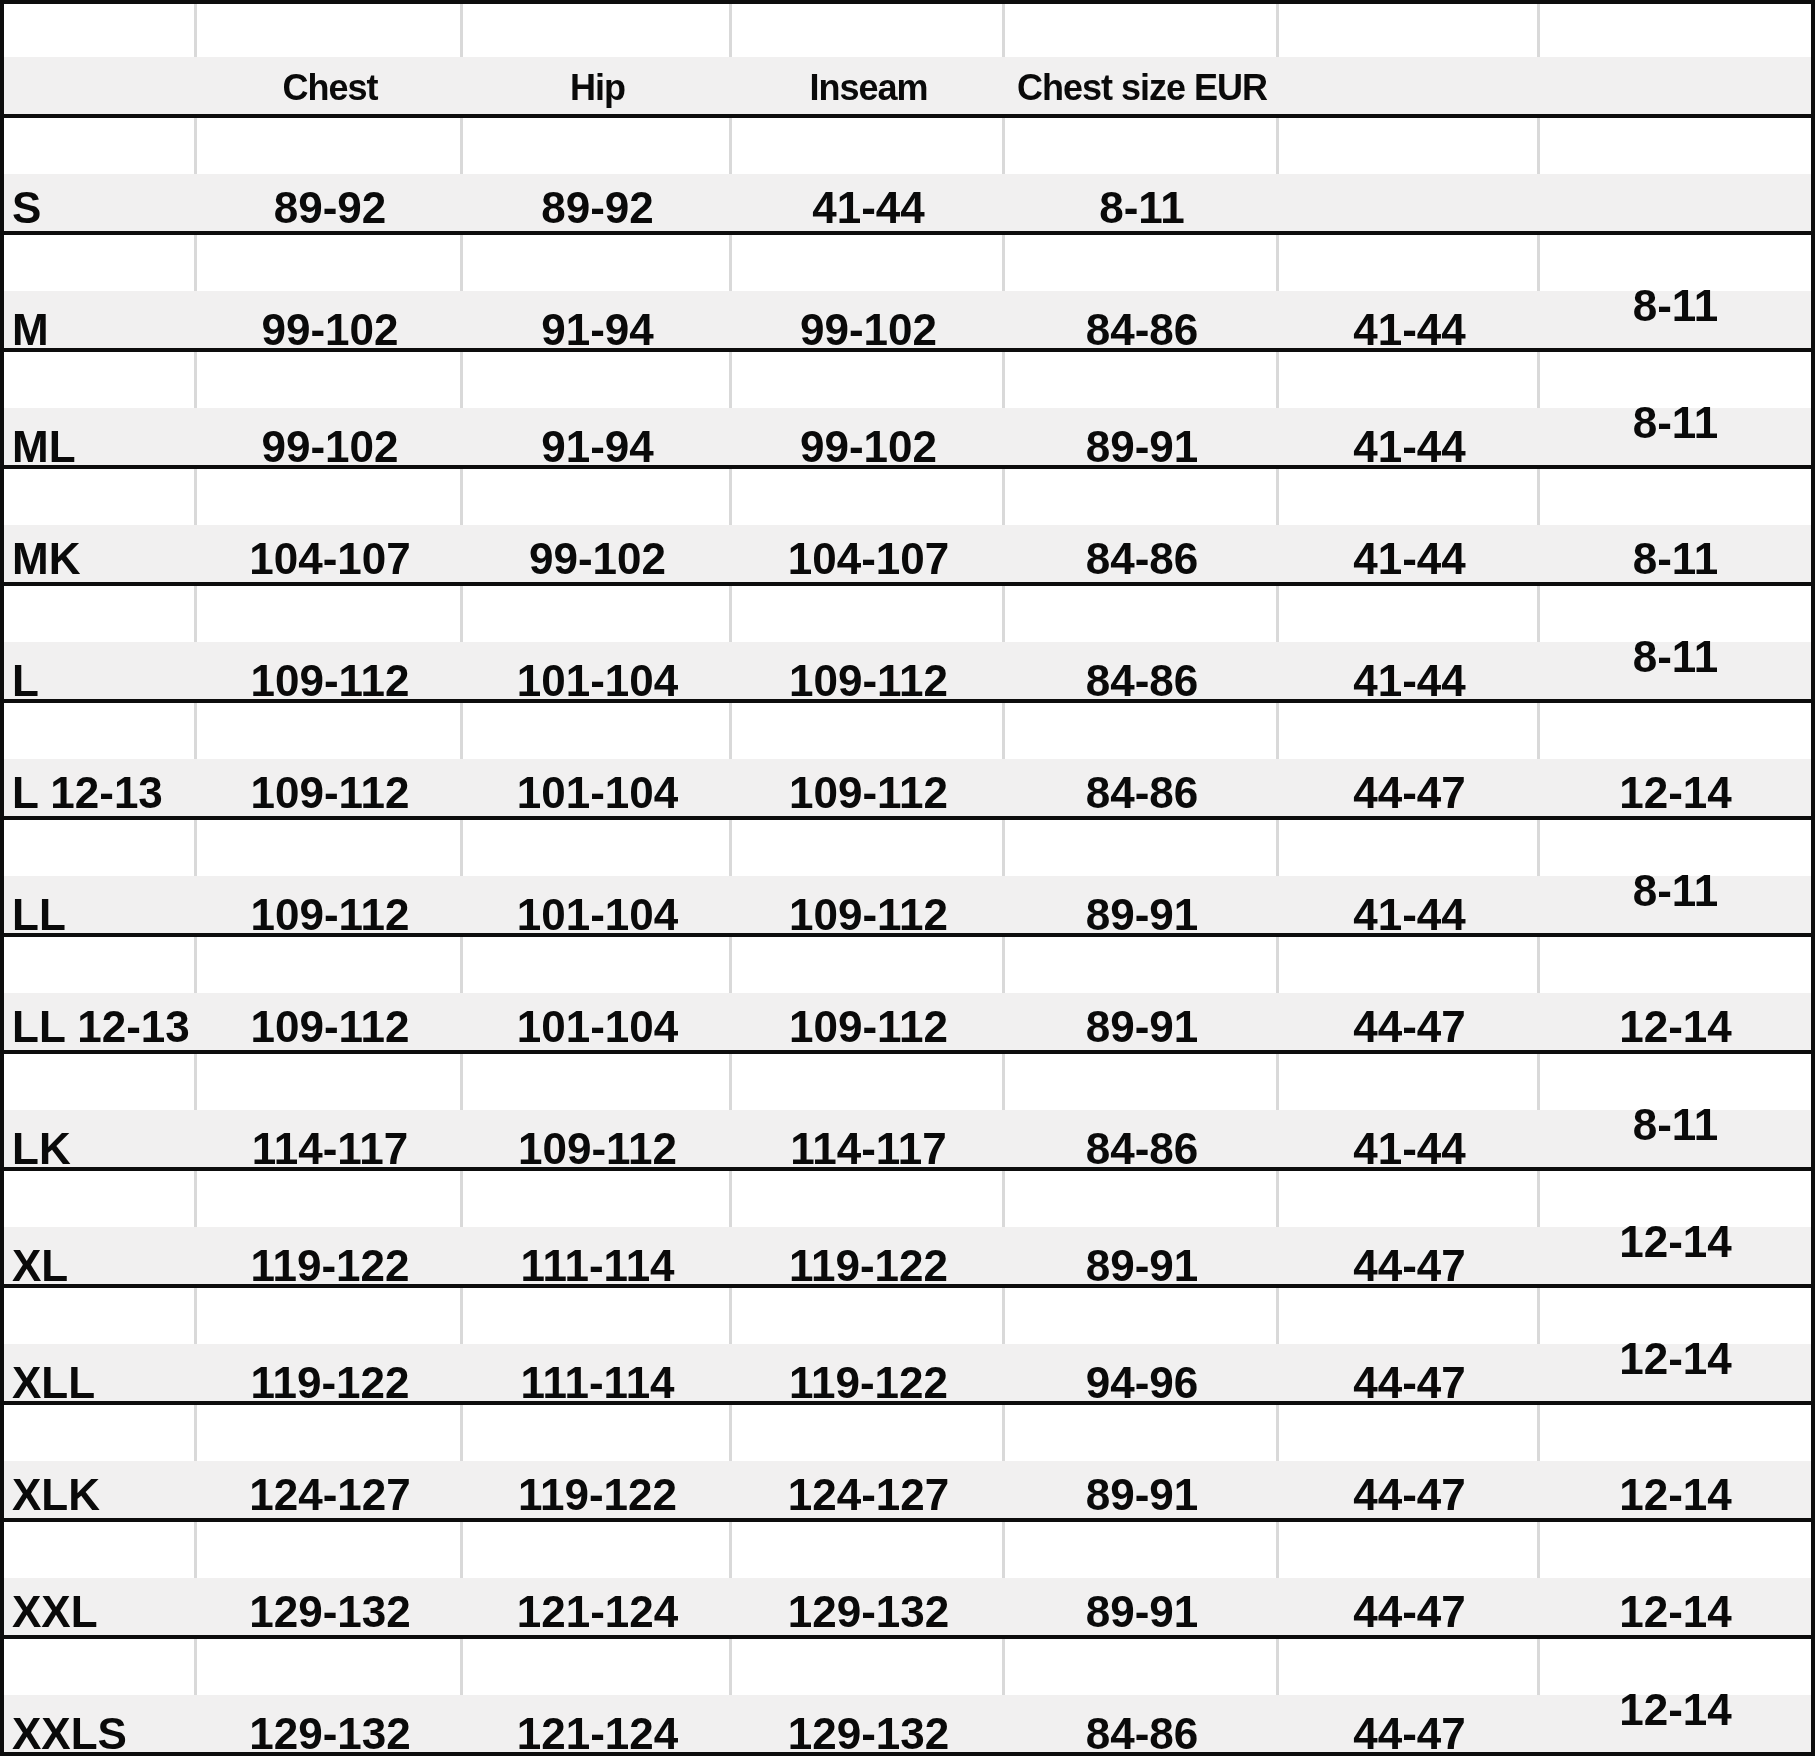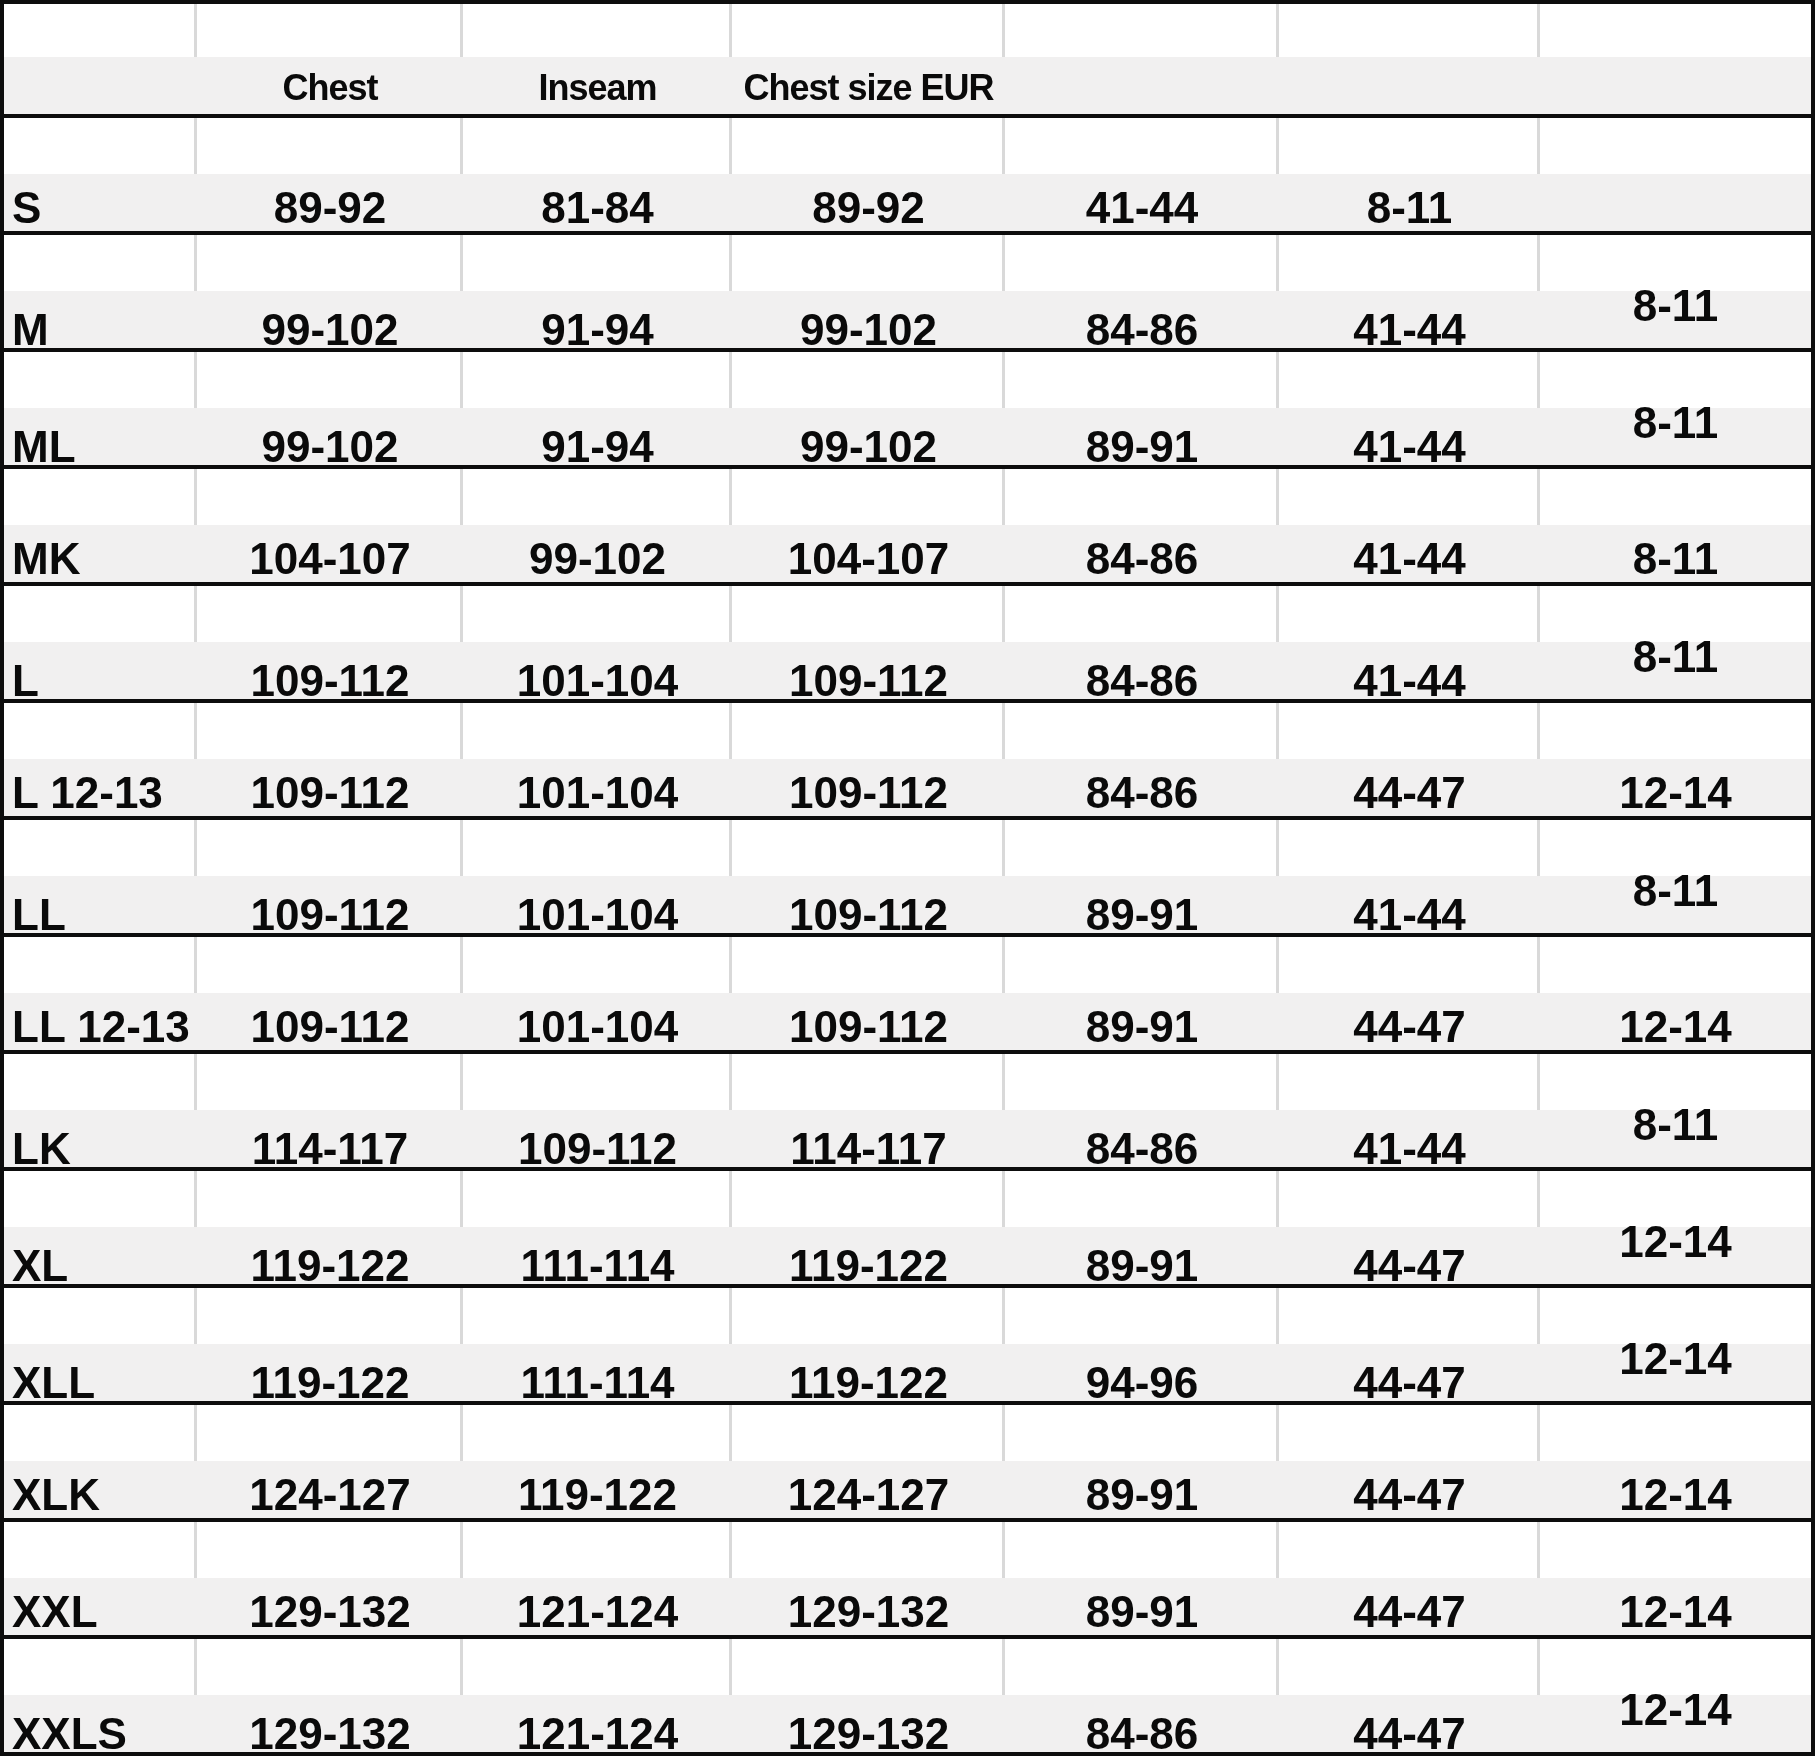--- a/index.html
+++ b/index.html
@@ -56,20 +56,23 @@
         <div class="sp"></div>
     </div>
     <div class="band cols hdr">
       <div class="cell lbl">
           <span></span>
         </div>
       <div class="cell">
           <span>Chest</span>
         </div>
       <div class="cell">
+          <span>Hip</span>
+        </div>
+      <div class="cell">
           <span>Inseam</span>
         </div>
       <div class="cell">
           <span>Chest size EUR</span>
         </div>
     </div>
 
     <div id="rows-root">
         <div class="group">
           <div class="spacer cols">
@@ -80,23 +83,20 @@
             <div class="sp"></div>
             <div class="sp"></div>
             <div class="sp"></div>
           </div>
           <div class="band cols">
             <div class="cell lbl">
               <span>S</span>
             </div>
             <div class="cell">
               <span>89-92</span>
-            </div>
-            <div class="cell">
-              <span>81-84</span>
             </div>
             <div class="cell">
               <span>89-92</span>
             </div>
             <div class="cell">
               <span>41-44</span>
             </div>
             <div class="cell">
               <span>8-11</span>
             </div>

